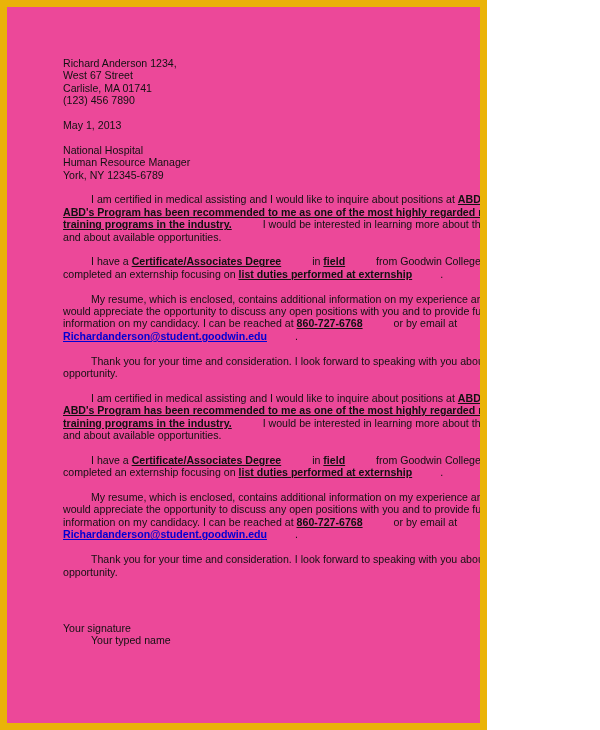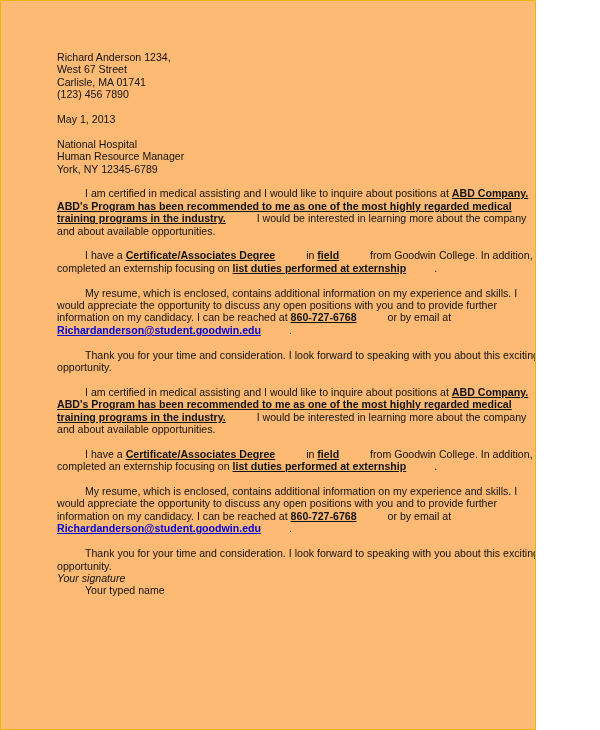--- a/index.html
+++ b/index.html
@@ -7,24 +7,24 @@
     margin: 0;
     padding: 0;
     background: #ffffff;
   }
   body {
     font-family: "Liberation Sans", sans-serif;
     color: #000000;
   }
   .page {
     position: relative;
-    width: 536px;
+    width: 487px;
     height: 730px;
-    background: #fdba74;
-    border: 1px solid #eab308;
+    background: #ec4899;
+    border: 7px solid #eab308;
     box-sizing: border-box;
     overflow: hidden;
   }
   .letter {
     position: absolute;
     left: 56px;
     top: 50px;
     width: 484px;
     font-size: 10.6px;
     line-height: 12.4px;
@@ -44,21 +44,21 @@
   .para {
     display: block;
     text-align: left;
     white-space: normal;
   }
   .r-bold-underline {
     font-weight: bold;
     text-decoration: underline;
   }
   .r-italic {
-    font-style: italic;
+    margin-top: 44px;
   }
   .r-link {
     color: #0000d4;
     text-decoration: underline;
     font-weight: bold;
     cursor: pointer;
   }
   .r-plain {
     font-weight: normal;
     text-decoration: none;

